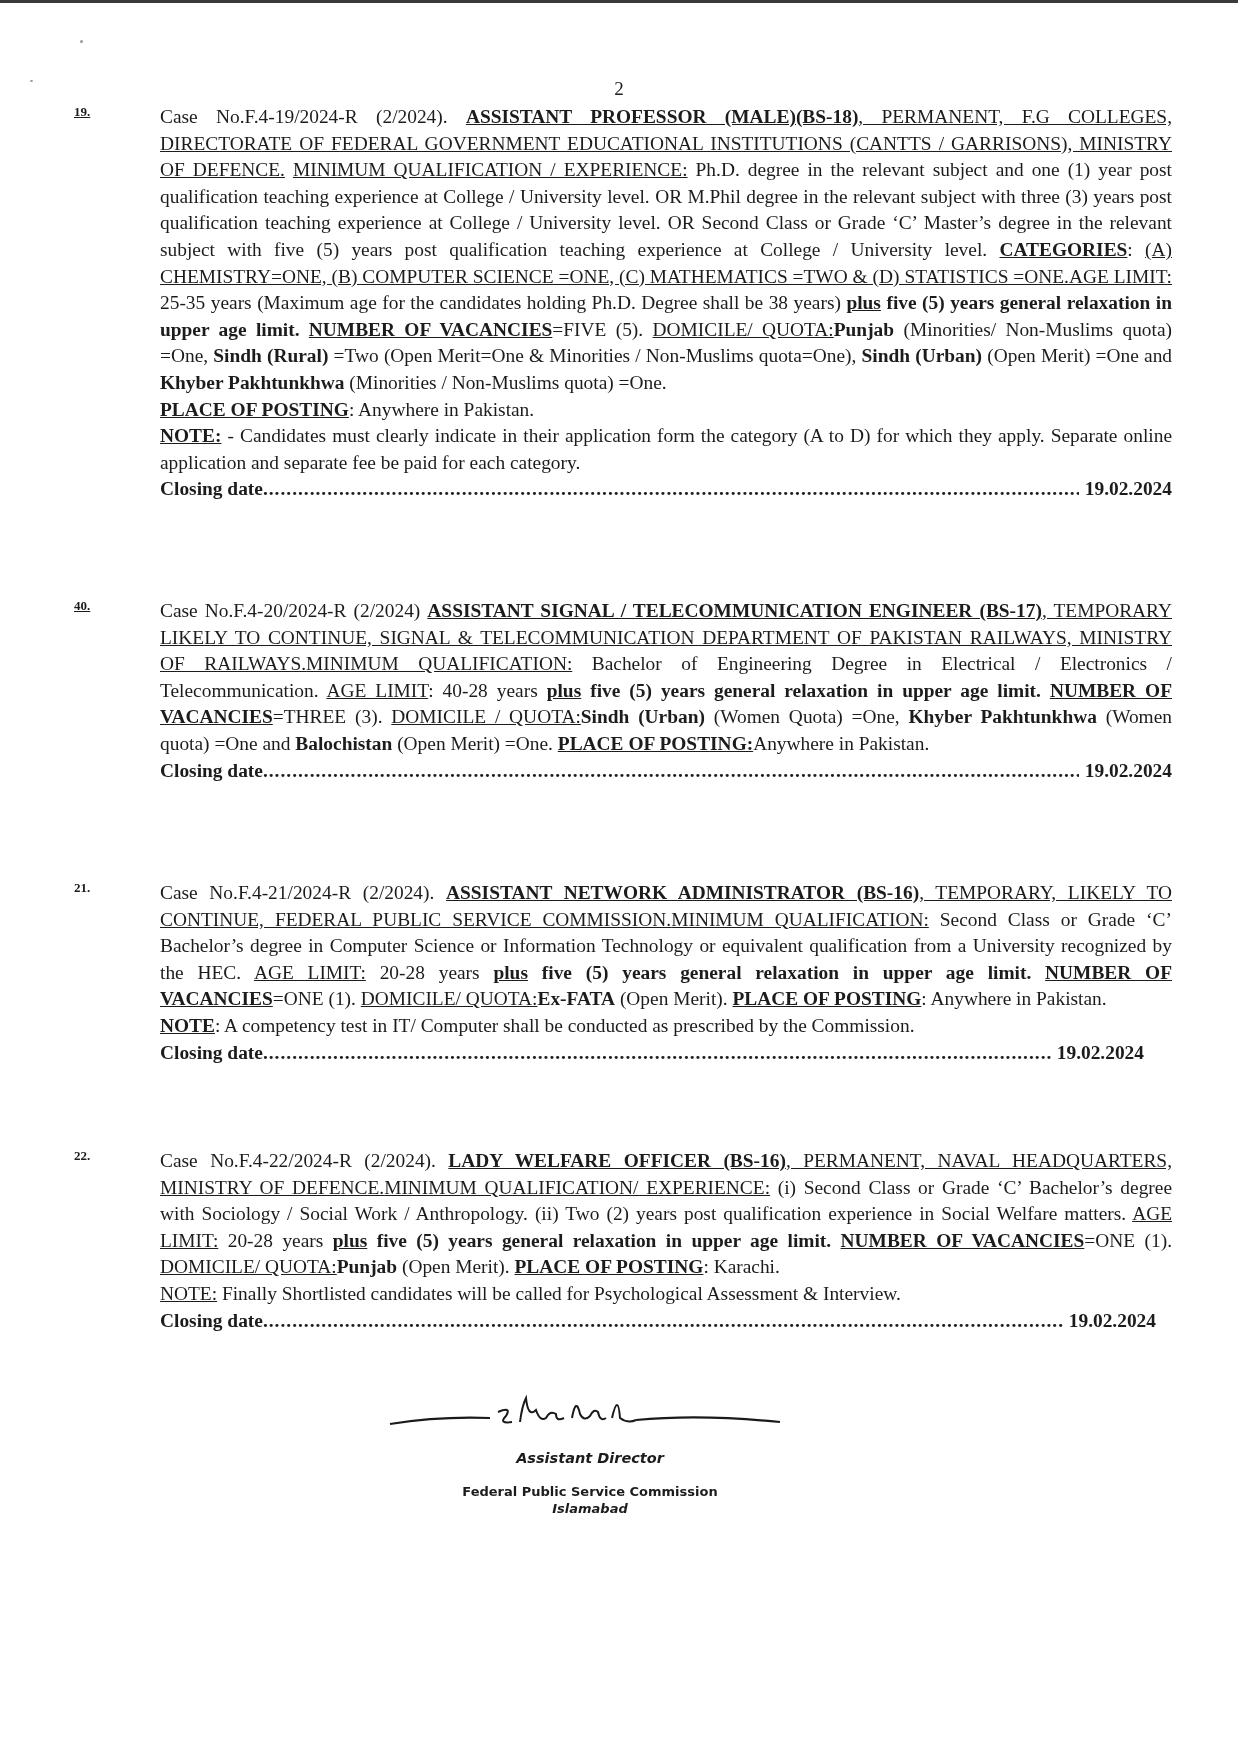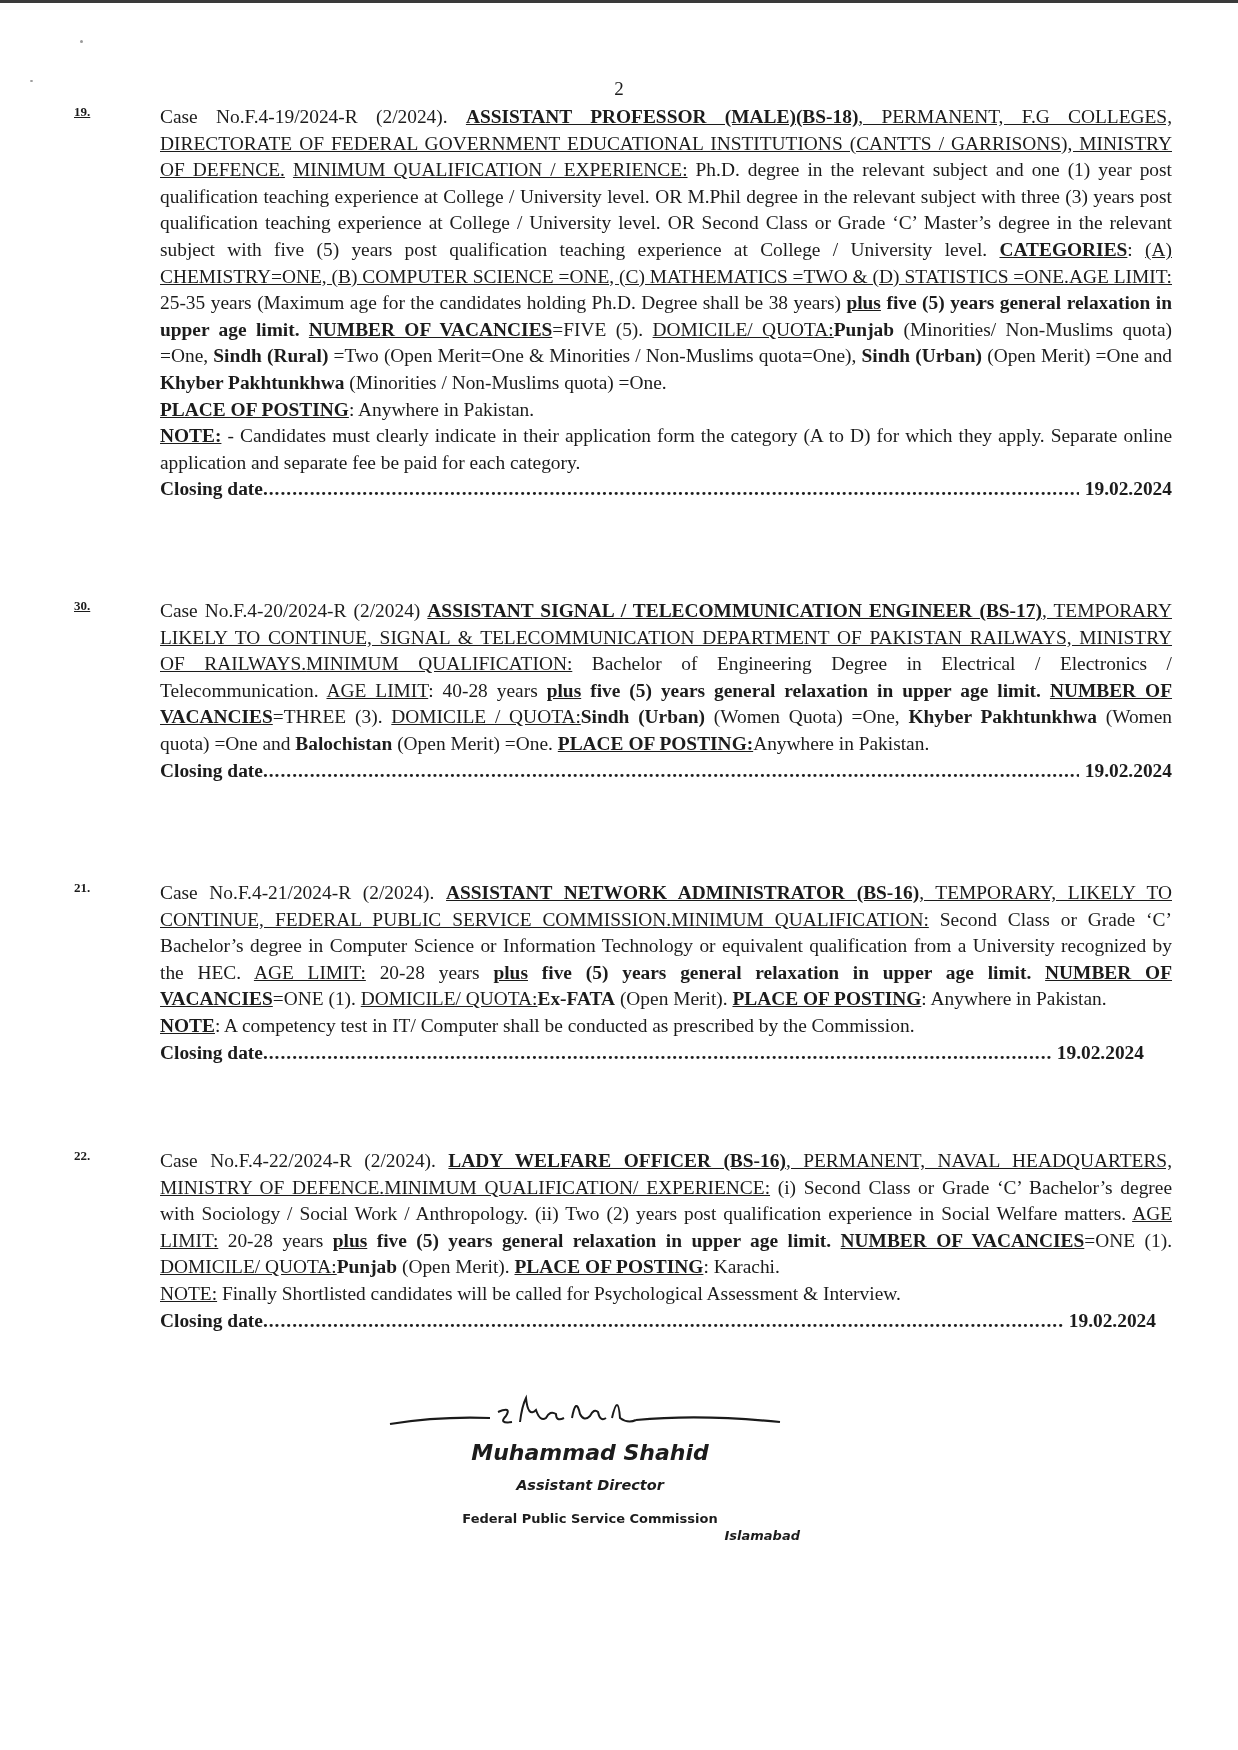--- a/index.html
+++ b/index.html
@@ -17,21 +17,21 @@
   b { font-weight: bold; }
   .closing { display: flex; align-items: center; font-weight: bold; margin-top: 0; }
   .closing .dots { flex: 1; overflow: hidden; white-space: nowrap; font-weight: bold; letter-spacing: 1px; }
   .closing .dots::after { content: "............................................................................................................................................................................................................................................"; }
   .closing .date { padding-left: 6px; }
   .sig-wrap { position: absolute; left: 380px; top: 1388px; width: 420px; text-align: center; }
   .sig-svg { display: block; margin: 0 auto; }
   .sig-name { font-family: "DejaVu Sans", sans-serif; font-style: italic; font-weight: bold; font-size: 22px; margin-top: 2px; }
   .sig-title { font-family: "DejaVu Sans", sans-serif; font-style: italic; font-weight: bold; font-size: 14.5px; margin-top: 12px; }
   .sig-org { font-family: "DejaVu Sans", sans-serif; font-size: 13px; font-weight: bold; margin-top: 18px; }
-  .sig-city { font-family: "DejaVu Sans", sans-serif; font-size: 13px; font-weight: bold; font-style: italic; margin-top: 2px; text-align: right; }
+  .sig-city { font-family: "DejaVu Sans", sans-serif; font-size: 13px; font-weight: bold; font-style: italic; margin-top: 2px; }
   .speck { position: absolute; background: #9a9a9a; border-radius: 50%; }
 </style>
 </head>
 <body>
 
 <div class="top-shadow"></div>
 <div class="speck" style="left:80px;top:40px;width:3px;height:3px;"></div>
 <div class="speck" style="left:30px;top:80px;width:3px;height:2px;"></div>
 
 <div class="page-num">2</div>
@@ -56,21 +56,21 @@
     <b class="u">NOTE:</b><span> - Candidates must clearly indicate in their application form the category (A to D) for which they apply. Separate online application and separate fee be paid for each category.</span>
     <div class="closing">
       <span>Closing date</span>
         <span class="dots"></span>
         <span class="date">19.02.2024</span>
     </div>
   </div>
 </div>
 
 <div class="entry" style="top:598px;">
-  <div class="num u">30.</div>
+  <div class="num u">40.</div>
   <div class="body">
     <span>Case No.F.4-20/2024-R (2/2024)</span>
     <span class="u"><b>ASSISTANT SIGNAL / TELECOMMUNICATION ENGINEER (BS-17)</b><span>, TEMPORARY LIKELY TO CONTINUE, SIGNAL &amp; TELECOMMUNICATION DEPARTMENT OF PAKISTAN RAILWAYS, MINISTRY OF RAILWAYS.</span><span>MINIMUM QUALIFICATION:</span></span>
     <span>Bachelor of Engineering Degree in Electrical / Electronics / Telecommunication.</span>
     <span class="u">AGE LIMIT</span><span>: 40-28 years</span>
     <b class="u">plus</b>
     <b>five (5) years general relaxation in upper age limit.</b>
     <b class="u">NUMBER OF VACANCIES</b><span>=THREE (3).</span>
     <span class="u">DOMICILE / QUOTA:</span><b>Sindh (Urban)</b><span> (Women Quota) =One, </span><b>Khyber Pakhtunkhwa</b><span> (Women quota) =One and </span><b>Balochistan</b><span> (Open Merit) =One.</span>
     <b class="u">PLACE OF POSTING:</b><span>Anywhere in Pakistan.</span>
@@ -127,17 +127,16 @@
     </div>
   </div>
 </div>
 
 <div class="sig-wrap">
   <svg class="sig-svg" width="420" height="50" viewBox="0 0 420 50">
     <path d="M10 36 Q60 28 110 30" stroke="#1a1a1a" stroke-width="2.2" fill="none"></path>
     <path d="M118 24 Q132 18 126 28 Q118 36 132 34 M140 34 Q142 18 146 10 Q148 30 156 22 Q160 34 166 30 Q170 22 176 26 Q176 34 184 30 M192 30 Q196 8 200 26 Q204 34 210 28 Q214 20 218 24 Q220 34 226 30 M232 30 Q238 4 240 30 Q248 36 256 32" stroke="#1a1a1a" stroke-width="2" fill="none"></path>
     <path d="M256 32 Q320 26 400 34" stroke="#1a1a1a" stroke-width="2.2" fill="none"></path>
   </svg>
-  <div class="sig-name">Muhammad Shahid</div>
   <div class="sig-title">Assistant Director</div>
   <div class="sig-org">Federal Public Service Commission</div>
   <div class="sig-city">Islamabad</div>
 </div>
 
 </body></html>

